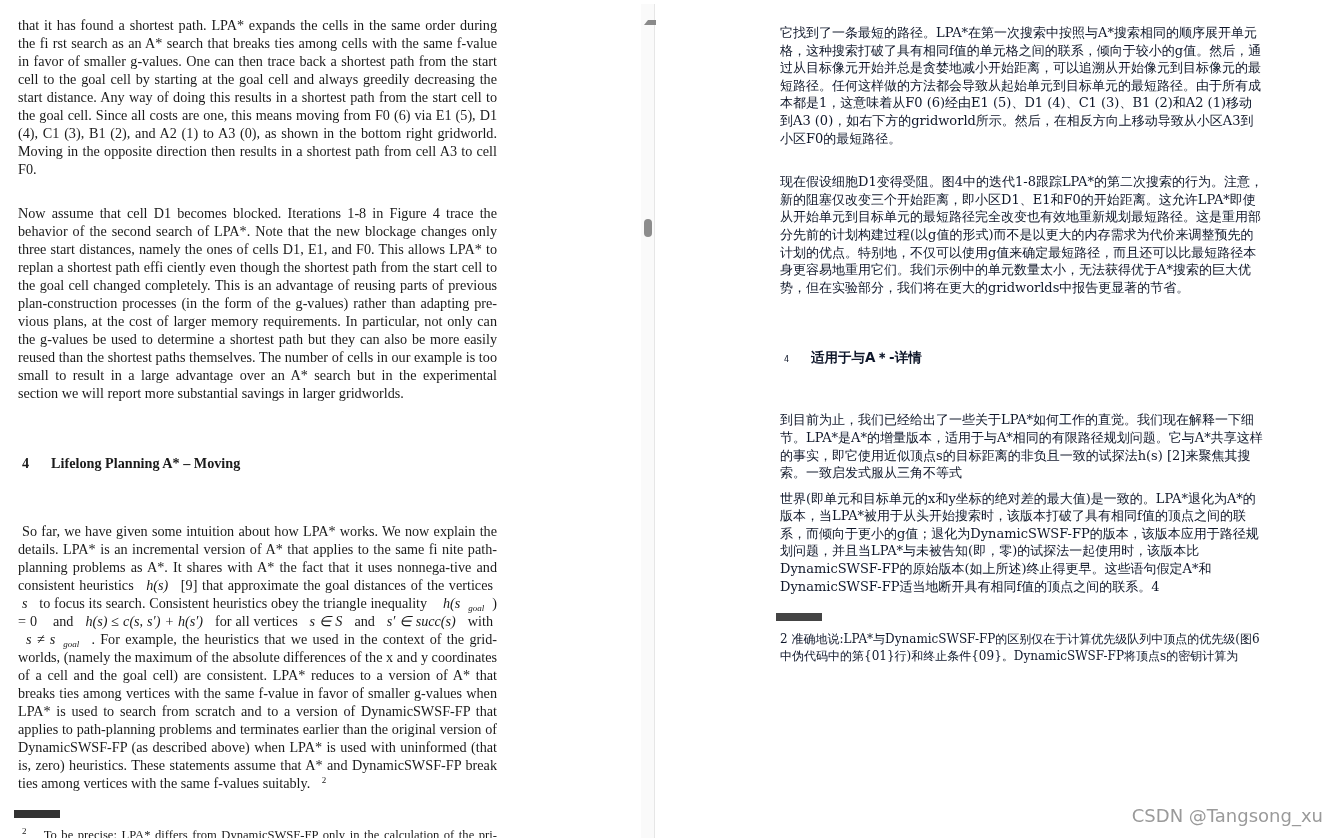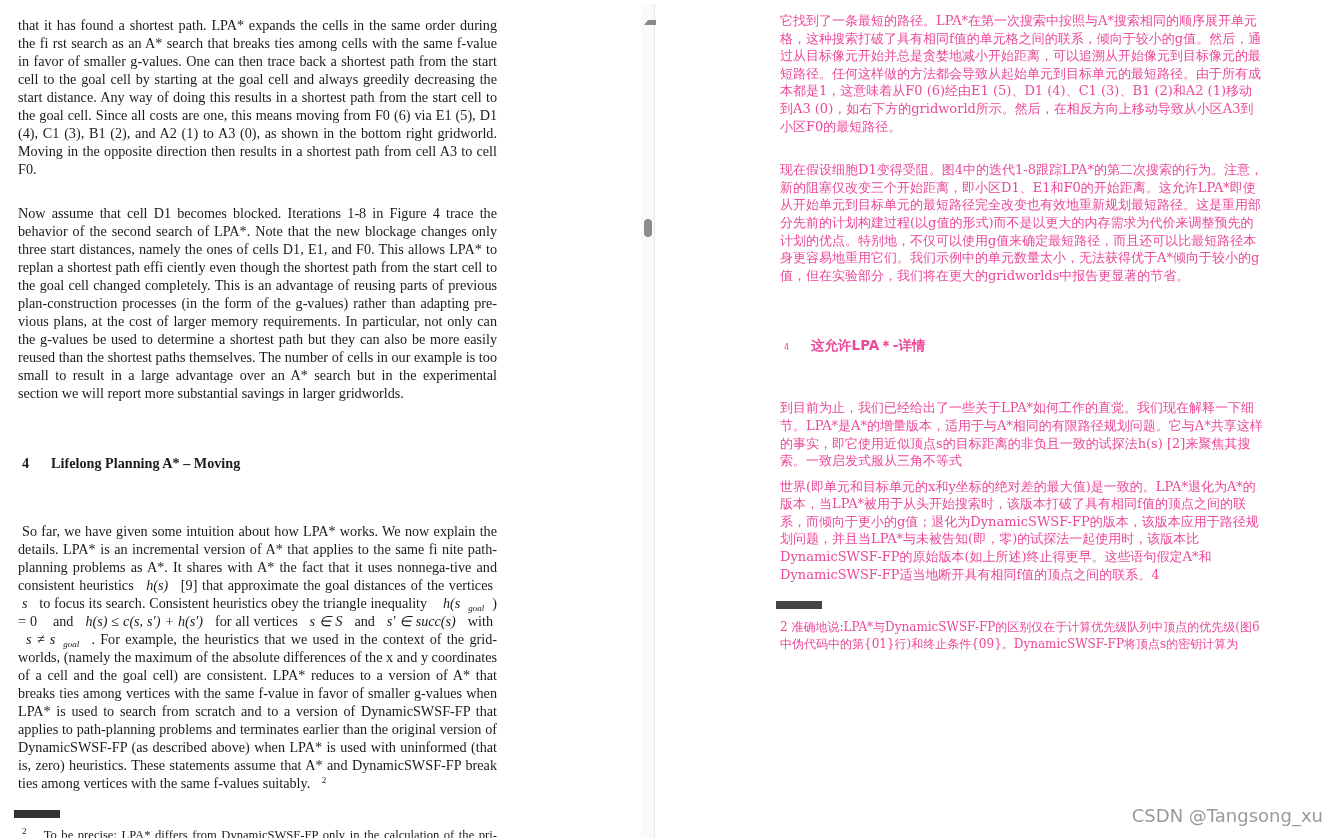--- a/index.html
+++ b/index.html
@@ -43,23 +43,23 @@
   .scroll-thumb {
     position: absolute; left: 3px; top: 215px; width: 8px; height: 18px;
     background: #8c8c8c; border-radius: 4px;
   }
 
   .right-pane {
     position: absolute; left: 652px; top: 0; width: 685px; height: 838px;
     background: #ffffff; overflow: hidden;
   }
   .right-col {
-    position: absolute; left: 116px; top: 0px; width: 500px;
+    position: absolute; left: 116px; top: 12px; width: 500px;
     font-family: "DejaVu Serif", serif; font-size: 13px; line-height: 17.6px;
-    color: #ec4899;
+    color: #0f172a;
   }
   .right-col p { margin: 0; }
   .rgap-1 { height: 18px; }
   .rgap-2 { height: 40px; }
   .rgap-3 { height: 30px; }
   .right-heading {
     font-family: "DejaVu Sans", sans-serif; font-weight: bold; font-size: 13.5px;
     line-height: 18px; display: flex; align-items: baseline; gap: 14px;
   }
   .right-heading .num { font-size: 8px; font-weight: normal; }
@@ -94,25 +94,25 @@
 
 <div class="scrollbar">
   <div class="scroll-up"></div>
   <div class="scroll-thumb"></div>
 </div>
 
 <div class="right-pane">
   <div class="right-col">
     <p>它找到了一条最短的路径。LPA*在第一次搜索中按照与A*搜索相同的顺序展开单元格，这种搜索打破了具有相同f值的单元格之间的联系，倾向于较小的g值。然后，通过从目标像元开始并总是贪婪地减小开始距离，可以追溯从开始像元到目标像元的最短路径。任何这样做的方法都会导致从起始单元到目标单元的最短路径。由于所有成本都是1，这意味着从F0 (6)经由E1 (5)、D1 (4)、C1 (3)、B1 (2)和A2 (1)移动到A3 (0)，如右下方的gridworld所示。然后，在相反方向上移动导致从小区A3到小区F0的最短路径。</p>
     <div class="rgap-1"></div>
-    <p>现在假设细胞D1变得受阻。图4中的迭代1-8跟踪LPA*的第二次搜索的行为。注意，新的阻塞仅改变三个开始距离，即小区D1、E1和F0的开始距离。这允许LPA*即使从开始单元到目标单元的最短路径完全改变也有效地重新规划最短路径。这是重用部分先前的计划构建过程(以g值的形式)而不是以更大的内存需求为代价来调整预先的计划的优点。特别地，不仅可以使用g值来确定最短路径，而且还可以比最短路径本身更容易地重用它们。我们示例中的单元数量太小，无法获得优于A*倾向于较小的g值，但在实验部分，我们将在更大的gridworlds中报告更显著的节省。</p>
+    <p>现在假设细胞D1变得受阻。图4中的迭代1-8跟踪LPA*的第二次搜索的行为。注意，新的阻塞仅改变三个开始距离，即小区D1、E1和F0的开始距离。这允许LPA*即使从开始单元到目标单元的最短路径完全改变也有效地重新规划最短路径。这是重用部分先前的计划构建过程(以g值的形式)而不是以更大的内存需求为代价来调整预先的计划的优点。特别地，不仅可以使用g值来确定最短路径，而且还可以比最短路径本身更容易地重用它们。我们示例中的单元数量太小，无法获得优于A*搜索的巨大优势，但在实验部分，我们将在更大的gridworlds中报告更显著的节省。</p>
     <div class="rgap-2"></div>
     <div class="right-heading">
       <span class="num">4</span>
-      <span>这允许LPA＊-详情</span>
+      <span>适用于与A＊-详情</span>
     </div>
     <div class="rgap-3"></div>
     <p>到目前为止，我们已经给出了一些关于LPA*如何工作的直觉。我们现在解释一下细节。LPA*是A*的增量版本，适用于与A*相同的有限路径规划问题。它与A*共享这样的事实，即它使用近似顶点s的目标距离的非负且一致的试探法h(s) [2]来聚焦其搜索。一致启发式服从三角不等式</p>
     <p>世界(即单元和目标单元的x和y坐标的绝对差的最大值)是一致的。LPA*退化为A*的版本，当LPA*被用于从头开始搜索时，该版本打破了具有相同f值的顶点之间的联系，而倾向于更小的g值；退化为DynamicSWSF-FP的版本，该版本应用于路径规划问题，并且当LPA*与未被告知(即，零)的试探法一起使用时，该版本比DynamicSWSF-FP的原始版本(如上所述)终止得更早。这些语句假定A*和DynamicSWSF-FP适当地断开具有相同f值的顶点之间的联系。4</p>
     <div class="r-footnote-rule"></div>
     <p class="r-footnote">2 准确地说:LPA*与DynamicSWSF-FP的区别仅在于计算优先级队列中顶点的优先级(图6中伪代码中的第{01}行)和终止条件{09}。DynamicSWSF-FP将顶点s的密钥计算为</p>
   </div>
   <div class="watermark">CSDN @Tangsong_xu</div>
 </div>
 

